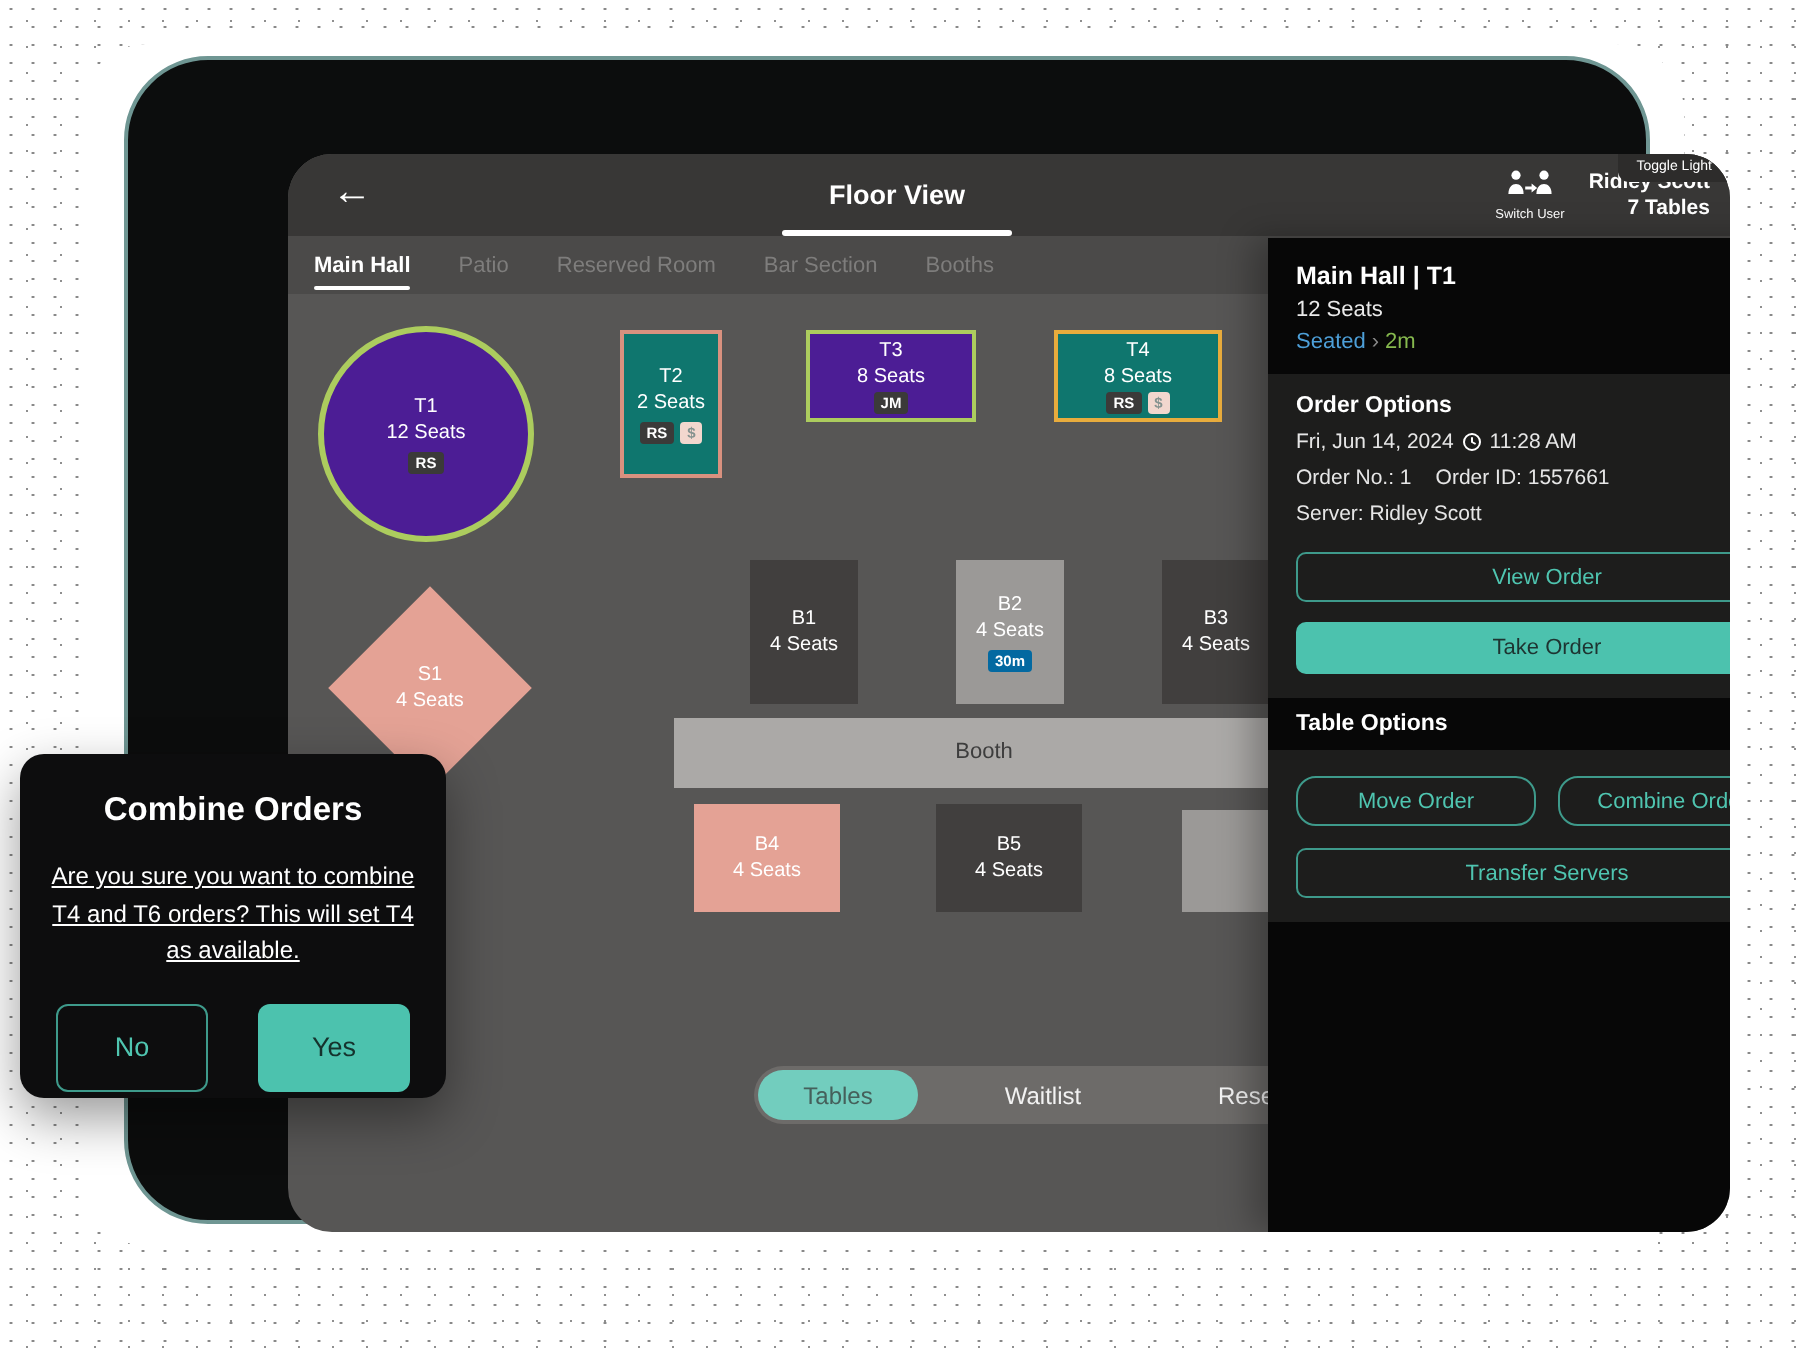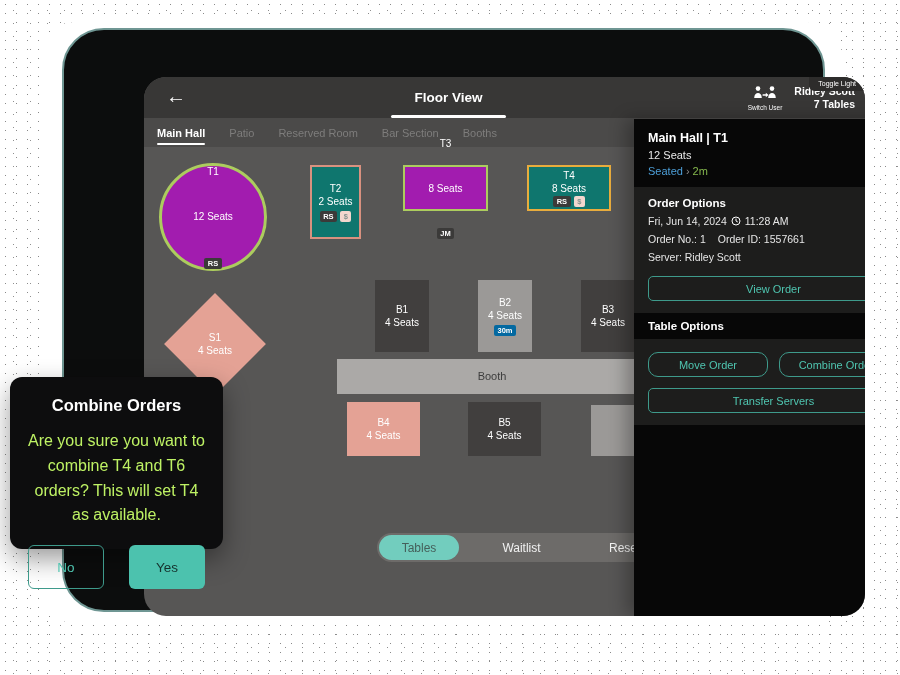--- a/index.html
+++ b/index.html
@@ -35,21 +35,21 @@
   
   .roomtabs { position:absolute; left:0; top:41px; width:100%; height:29px; background:#4b4a49;
     display:flex; align-items:center; gap:24px; padding:0 0 0 13px; z-index:1; }
   .roomtab { position:relative; font-size:11px; color:#7e7d7c; height:100%; display:flex; align-items:center; }
   .roomtab.active { color:#fff; font-weight:bold; }
   .roomtab.active::after { content:""; position:absolute; left:0; right:0; bottom:2px; height:2.5px; background:#fff; border-radius:2px; }
 
   
   .tbl { position:absolute; display:flex; flex-direction:column; align-items:center; justify-content:center;
     color:#fff; font-size:10px; line-height:13px; text-align:center; z-index:1; }
-  .c-blue { background:#a21caf;gap:32px; } .c-teal { background:#0f766e; } .c-salmon { background:#E4A295; }
+  .c-blue { background:#4c1d95; } .c-teal { background:#0f766e; } .c-salmon { background:#E4A295; }
   .c-dark { background:#413F3E; } .c-light { background:#9B9997; }
   .b-lime { border:3px solid #ACCC5E; } .b-lime2 { border:2.5px solid #ACCC5E; }
   .b-salmon { border:2.5px solid #D9917F; } .b-orange { border:2.5px solid #E8AC3D; }
   .t1 { left:15px; top:86px; width:108px; height:108px; border-radius:50%; }
   .t2 { left:166px; top:88px; width:51px; height:74px; }
   .t3 { left:259px; top:88px; width:85px; height:46px; }
   .t4 { left:383px; top:88px; width:84px; height:46px; }
   .s1 { left:35px; top:231px; width:72px; height:72px; transform:rotate(45deg); }
   .s1 .inner { transform:rotate(-45deg); display:flex; flex-direction:column; align-items:center; }
   .b1 { left:231px; top:203px; width:54px; height:72px; }
@@ -94,21 +94,21 @@
   .strip { height:26px; display:flex; align-items:center; padding-left:14px; font-size:11.5px; font-weight:bold; background:#070707; }
   .sec2 { background:#1d1d1c; padding:13px 14px 12px; }
   .btn-row { display:flex; gap:11px; }
   .btn-row .btn { flex:1; height:25px;border-radius:10px; }
   .btn.transfer { height:25px; margin-top:11px; }
 
   
   .dialog { position:absolute; left:10px; top:377px; width:213px; height:172px; background:#0d0d0e;
     border-radius:12px; z-index:20; box-shadow:0 10px 26px rgba(0,0,0,0.4); color:#fff; text-align:center; }
   .dlg-title { margin-top:19px; font-size:16.5px; font-weight:bold; }
-  .dlg-msg { margin:14px 14px 0; font-size:16px; line-height:1.55; color:#bef264; }
+  .dlg-msg { margin:14px 14px 0; font-size:12px; line-height:1.55; color:#ffffff;text-decoration:underline; }
   .dlg-btns { display:flex; justify-content:space-between; padding:0 18px; margin-top:17px; }
   .dlg-btn { width:76px; height:44px; border-radius:6px; display:flex; align-items:center; justify-content:center; font-size:13.5px; }
   .dlg-no { border:1px solid #3E9A8B; color:#4FC5B0; }
   .dlg-yes { background:#4CC2AE; color:#15322d; }
 </style>
 </head>
 <body>
 
 <div class="stage">
   <div class="noise"></div>
@@ -252,20 +252,21 @@
             </span>
             <span>11:28 AM</span>
           </div>
           <div class="info-line">
             <span>Order No.: 1</span>
             <span style="width:4px;"></span>
             <span>Order ID: 1557661</span>
           </div>
           <div class="info-line">Server: Ridley Scott</div>
           <div class="btn outline view">View Order</div>
+          <div class="btn fill take">Take Order</div>
         </div>
 
         <div class="strip">Table Options</div>
 
         <div class="sec2">
           <div class="btn-row">
             <div class="btn outline">Move Order</div>
             <div class="btn outline">Combine Orders</div>
           </div>
           <div class="btn outline transfer">Transfer Servers</div>

